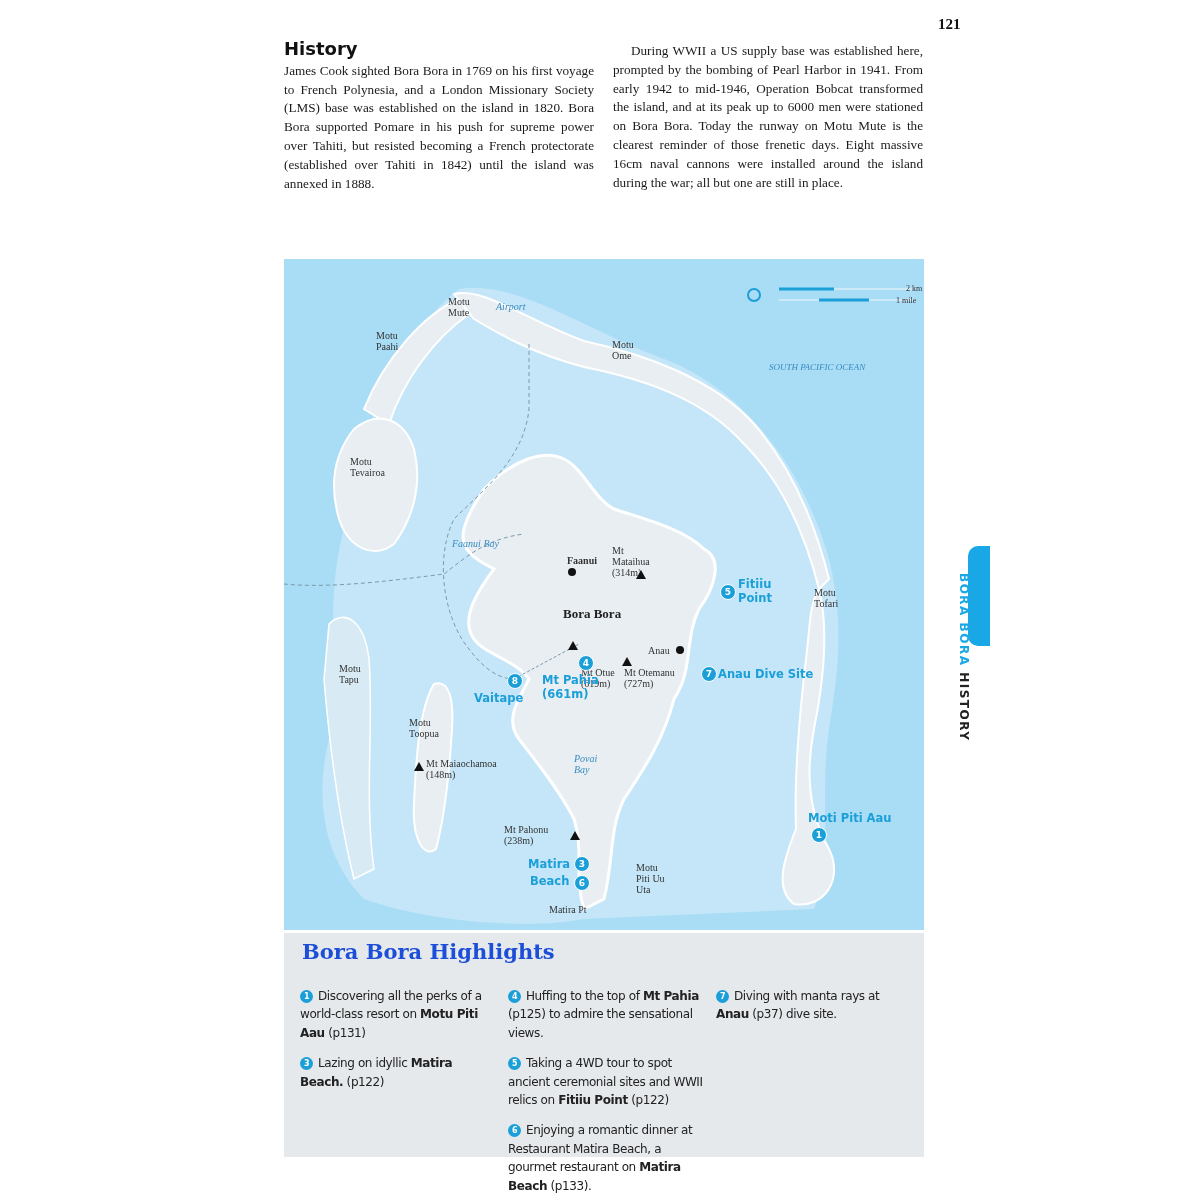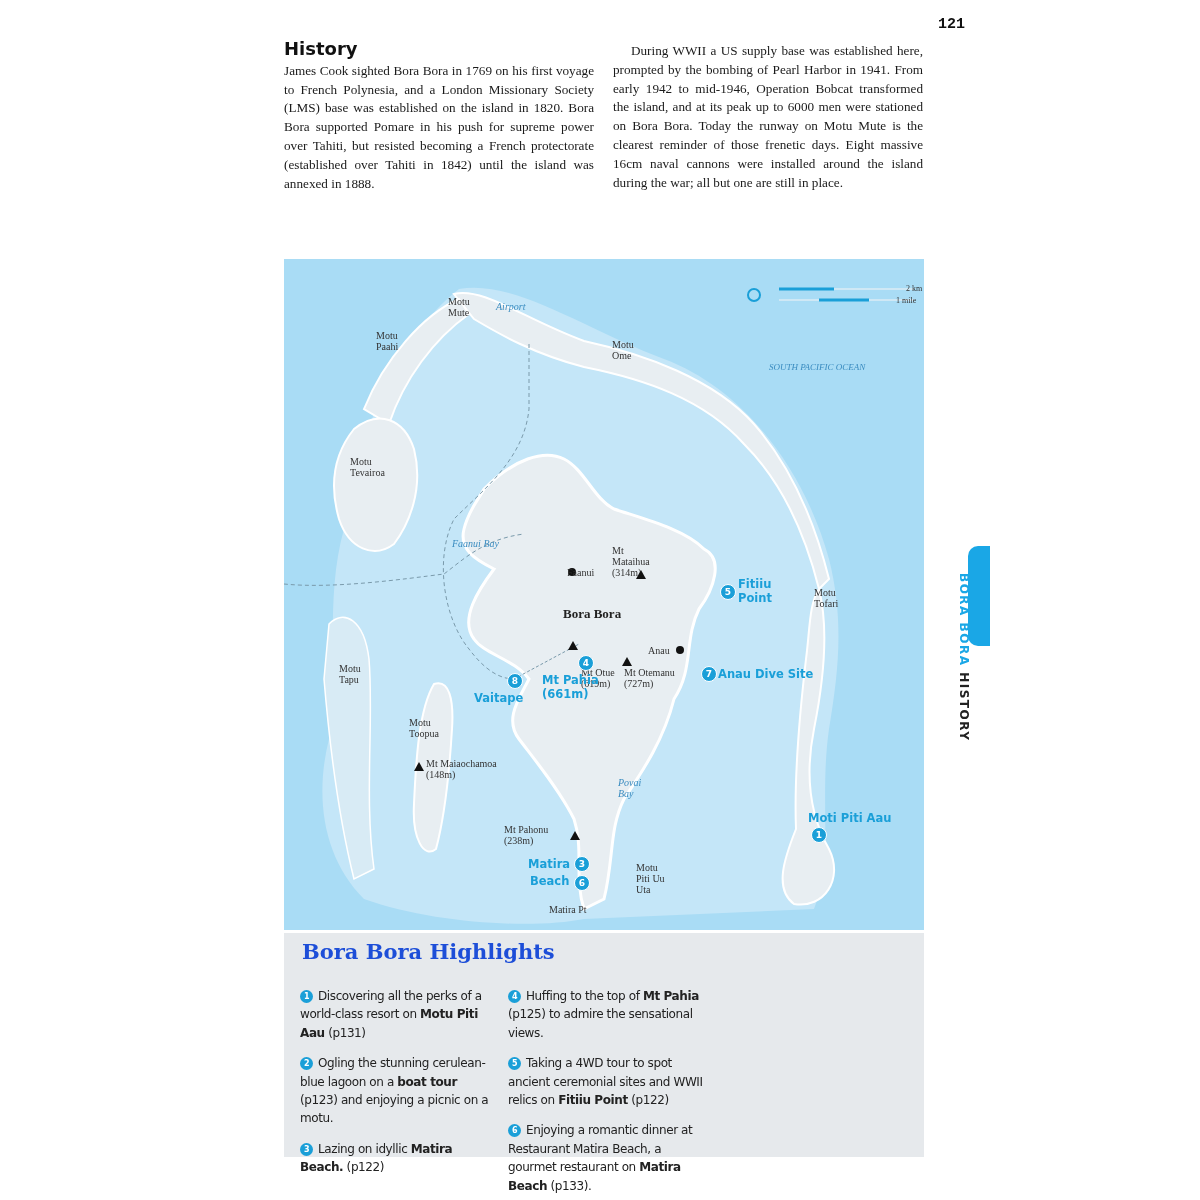--- a/index.html
+++ b/index.html
@@ -1,18 +1,18 @@
 <!DOCTYPE html>
 <html><head>
 <meta charset="utf-8">
 <style>
   html, body { margin:0; padding:0; }
   body { width:1200px; height:1200px; background:#ffffff; position:relative; overflow:hidden;
          font-family:"DejaVu Serif", serif; color:#1a1a1a; }
-  .page-num { position:absolute; left:938px; top:16px; font-family:Liberation Mono, monospace;
+  .page-num { position:absolute; left:938px; top:16px; font-family:Liberation Serif, serif;
               font-weight:bold; font-size:15px; color:#111; }
   .col { position:absolute; top:40px; width:310px; font-size:13.2px; line-height:18.8px;
          text-align:justify; font-family:"Liberation Serif", serif; }
   .col-left { left:284px; }
   .col-right { left:613px; top:42px; }
   .col-right p { text-indent:18px; margin:0; }
   .col-left p { margin:0; }
   .h-history { font-family:"DejaVu Sans", sans-serif; font-weight:bold; font-size:18px; margin:0 0 3px 0; color:#111; }
 
   .side-tab { position:absolute; left:968px; top:546px; width:22px; height:100px; background:#1aa7e6;
@@ -96,36 +96,36 @@
   <span class="lbl" style="left:612px;top:36px;font-size:8px;">1 mile</span>
   <span class="lbl lbl-it" style="left:485px;top:103px;width:100px;white-space:normal;font-size:9px;">SOUTH PACIFIC OCEAN</span>
 
   <span class="lbl" style="left:164px;top:37px;width:30px;white-space:normal;">Motu Mute</span>
   <span class="lbl lbl-it" style="left:212px;top:42px;">Airport</span>
   <span class="lbl" style="left:92px;top:71px;width:30px;white-space:normal;">Motu Paahi</span>
   <span class="lbl" style="left:328px;top:80px;width:30px;white-space:normal;">Motu Ome</span>
   <span class="lbl" style="left:66px;top:197px;width:50px;white-space:normal;">Motu Tevairoa</span>
   <span class="lbl lbl-it" style="left:168px;top:279px;">Faanui Bay</span>
   <div class="dot" style="left:284px;top:309px;"></div>
-  <span class="lbl" style="left:283px;top:308px;">Faanui</span>
+  <span class="lbl" style="left:283px;top:296px;font-weight:bold;">Faanui</span>
   <span class="lbl" style="left:328px;top:286px;width:50px;white-space:normal;">Mt Mataihua (314m)</span>
   <div class="peak" style="left:352px;top:311px;"></div>
   <span class="lbl lbl-town" style="left:279px;top:349px;">Bora Bora</span>
   <div class="peak" style="left:284px;top:382px;"></div>
   <span class="lbl" style="left:297px;top:372px;width:40px;white-space:normal;margin-top:36px;">Mt Otue (619m)</span>
   <span class="lbl" style="left:364px;top:386px;">Anau</span>
   <div class="dot" style="left:392px;top:387px;"></div>
   <div class="peak" style="left:338px;top:398px;"></div>
   <span class="lbl" style="left:340px;top:408px;width:60px;white-space:normal;">Mt Otemanu (727m)</span>
   <span class="lbl" style="left:530px;top:328px;width:30px;white-space:normal;">Motu Tofari</span>
   <span class="lbl" style="left:55px;top:404px;width:30px;white-space:normal;">Motu Tapu</span>
   <span class="lbl" style="left:125px;top:458px;width:45px;white-space:normal;">Motu Toopua</span>
   <div class="peak" style="left:130px;top:503px;"></div>
   <span class="lbl" style="left:142px;top:499px;width:80px;white-space:normal;">Mt Maiaochamoa (148m)</span>
-  <span class="lbl lbl-it" style="left:290px;top:518px;width:30px;white-space:normal;margin-left:44px;">Povai Bay</span>
+  <span class="lbl lbl-it" style="left:290px;top:494px;width:30px;white-space:normal;">Povai Bay</span>
   <span class="lbl" style="left:220px;top:565px;width:65px;white-space:normal;">Mt Pahonu (238m)</span>
   <div class="peak" style="left:286px;top:572px;"></div>
   <span class="lbl" style="left:352px;top:603px;width:35px;white-space:normal;">Motu Piti Uu Uta</span>
   <span class="lbl" style="left:265px;top:645px;">Matira Pt</span>
 
   <span class="lbl lbl-hl" style="left:524px;top:552px;">Moti Piti Aau</span>
   <div class="num" style="left:527px;top:568px;">1</div>
   <span class="lbl lbl-hl" style="left:244px;top:598px;">Matira</span>
   <div class="num" style="left:290px;top:597px;">3</div>
   <span class="lbl lbl-hl" style="left:246px;top:615px;">Beach</span>
@@ -137,23 +137,23 @@
   <div class="num" style="left:436px;top:325px;">5</div>
   <span class="lbl lbl-hl" style="left:454px;top:318px;width:40px;white-space:normal;text-align:left;">Fitiiu Point</span>
   <div class="num" style="left:417px;top:407px;">7</div>
   <span class="lbl lbl-hl" style="left:434px;top:408px;">Anau Dive Site</span>
 </div>
 
 <div class="hl">
   <div class="hl-title">Bora Bora Highlights</div>
   <div class="hl-col hl-c1">
     <p><span class="bnum">1</span><span>Discovering all the perks of a world-class resort on </span><b>Motu Piti Aau</b><span> (p131)</span></p>
-    <p><span class="bnum">2</span><span>Ogling the stunning cerulean-blue lagoon on a </span><b>boat tour</b><span> (p123) and enjoying a picnic on a motu.</span></p>
     <p><span class="bnum">3</span><span>Lazing on idyllic </span><b>Matira Beach.</b><span> (p122)</span></p>
   </div>
   <div class="hl-col hl-c2">
     <p><span class="bnum">4</span><span>Huffing to the top of </span><b>Mt Pahia</b><span> (p125) to admire the sensational views.</span></p>
     <p><span class="bnum">5</span><span>Taking a 4WD tour to spot ancient ceremonial sites and WWII relics on </span><b>Fitiiu Point</b><span> (p122)</span></p>
     <p><span class="bnum">6</span><span>Enjoying a romantic dinner at Restaurant Matira Beach, a gourmet restaurant on </span><b>Matira Beach</b><span> (p133).</span></p>
   </div>
   <div class="hl-col hl-c3" style="top:42px;">
+    <p><span class="bnum">7</span><span>Diving with manta rays at </span><b>Anau</b><span> (p37) dive site.</span></p>
   </div>
 </div>
 
 </body></html>

